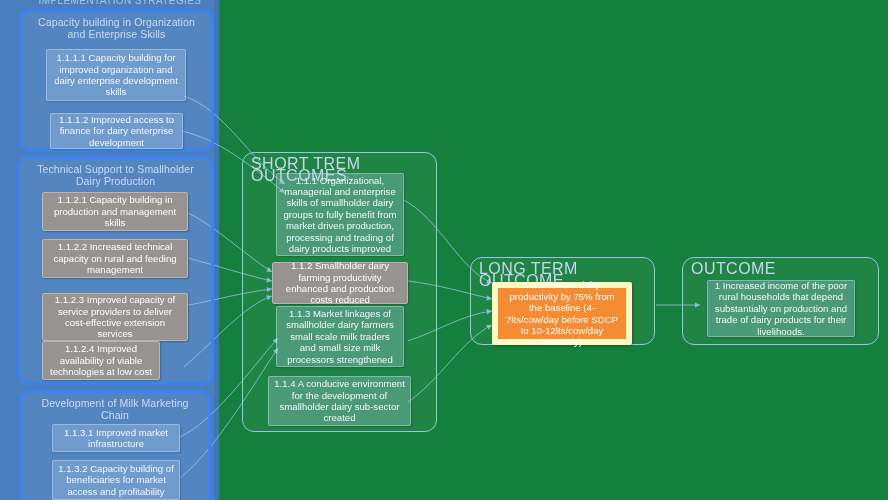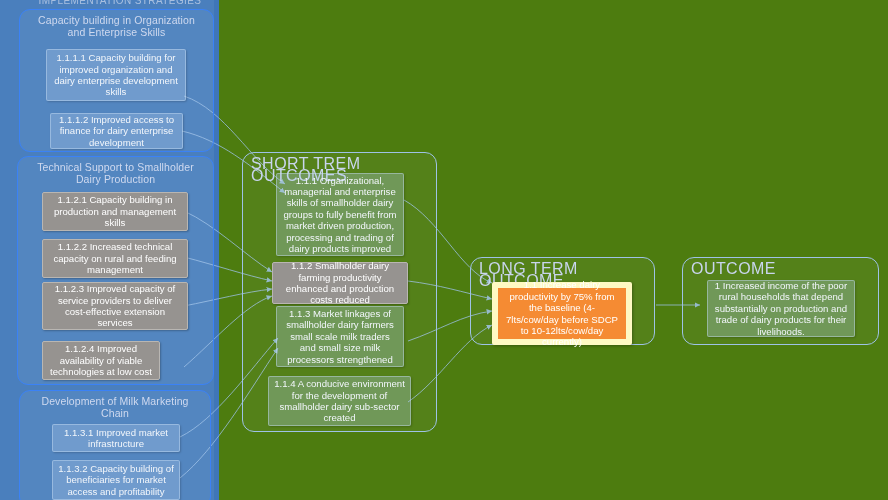--- a/index.html
+++ b/index.html
@@ -5,21 +5,21 @@
   * { box-sizing: border-box; margin: 0; padding: 0; }
   html, body {
     width: 888px; height: 500px;
     overflow: hidden;
     background: #1257a5;
     font-family: "Liberation Sans", sans-serif;
   }
   #stage {
     position: relative;
     width: 888px; height: 500px;
-    background: #4d7c0f;
+    background: #15803d;
     overflow: hidden;
   }
   
   .left-band {
     position: absolute;
     left: 0; top: 0;
     width: 219px; height: 500px;
     background: #4a7fbd;
   }
   .left-band-edge {
@@ -31,21 +31,21 @@
   
   #wires {
     position: absolute;
     left: 0; top: 0;
     width: 888px; height: 500px;
     pointer-events: none;
   }
   
   .group {
     position: absolute;
-    border: 1px solid #3b82f6;
+    border: 3px solid #3b82f6;
     border-radius: 11px;
     background: rgba(255,255,255,0.055);
   }
   .group > .group-title {
     color: #cfd9ef;
     font-size: 10.5px;
     line-height: 12px;
     text-align: center;
     padding: 4px 8px 0 8px;
     letter-spacing: .1px;
@@ -155,21 +155,21 @@
     <div class="group-title">Capacity building in Organization and Enterprise Skills</div>
   </div>
   <div class="card blue" style="left:46px; top:49px; width:140px; height:52px;">1.1.1.1 Capacity building for improved organization and dairy enterprise development skills</div>
   <div class="card blue" style="left:50px; top:113px; width:133px; height:36px;">1.1.1.2 Improved access to finance for dairy enterprise development</div>
 
   <div class="group" style="left:17px; top:156px; width:197px; height:229px;">
     <div class="group-title">Technical Support to Smallholder Dairy Production</div>
   </div>
   <div class="card gray" style="left:42px; top:192px; width:146px; height:39px;text-align:center;">1.1.2.1 Capacity building in production and management skills</div>
   <div class="card gray" style="left:42px; top:239px; width:146px; height:39px;">1.1.2.2 Increased technical capacity on rural and feeding management</div>
-  <div class="card gray" style="left:42px; top:282px; width:146px; height:48px;">1.1.2.3 Improved capacity of service providers to deliver cost-effective extension services</div>
+  <div class="card gray" style="left:42px; top:293px; width:146px; height:48px;">1.1.2.3 Improved capacity of service providers to deliver cost-effective extension services</div>
   <div class="card gray" style="left:42px; top:341px; width:118px; height:39px;">1.1.2.4 Improved availability of viable technologies at low cost</div>
 
   <div class="group" style="left:19px; top:390px; width:192px; height:118px;">
     <div class="group-title">Development of Milk Marketing Chain</div>
   </div>
   <div class="card blue" style="left:52px; top:424px; width:128px; height:28px;">1.1.3.1 Improved market infrastructure</div>
   <div class="card blue" style="left:52px; top:460px; width:128px; height:40px;">1.1.3.2 Capacity building of beneficiaries for market access and profitability</div>
 
   <div class="panel" style="left:242px; top:152px; width:195px; height:280px;">
     <div class="panel-title">SHORT TREM OUTCOMES</div>

